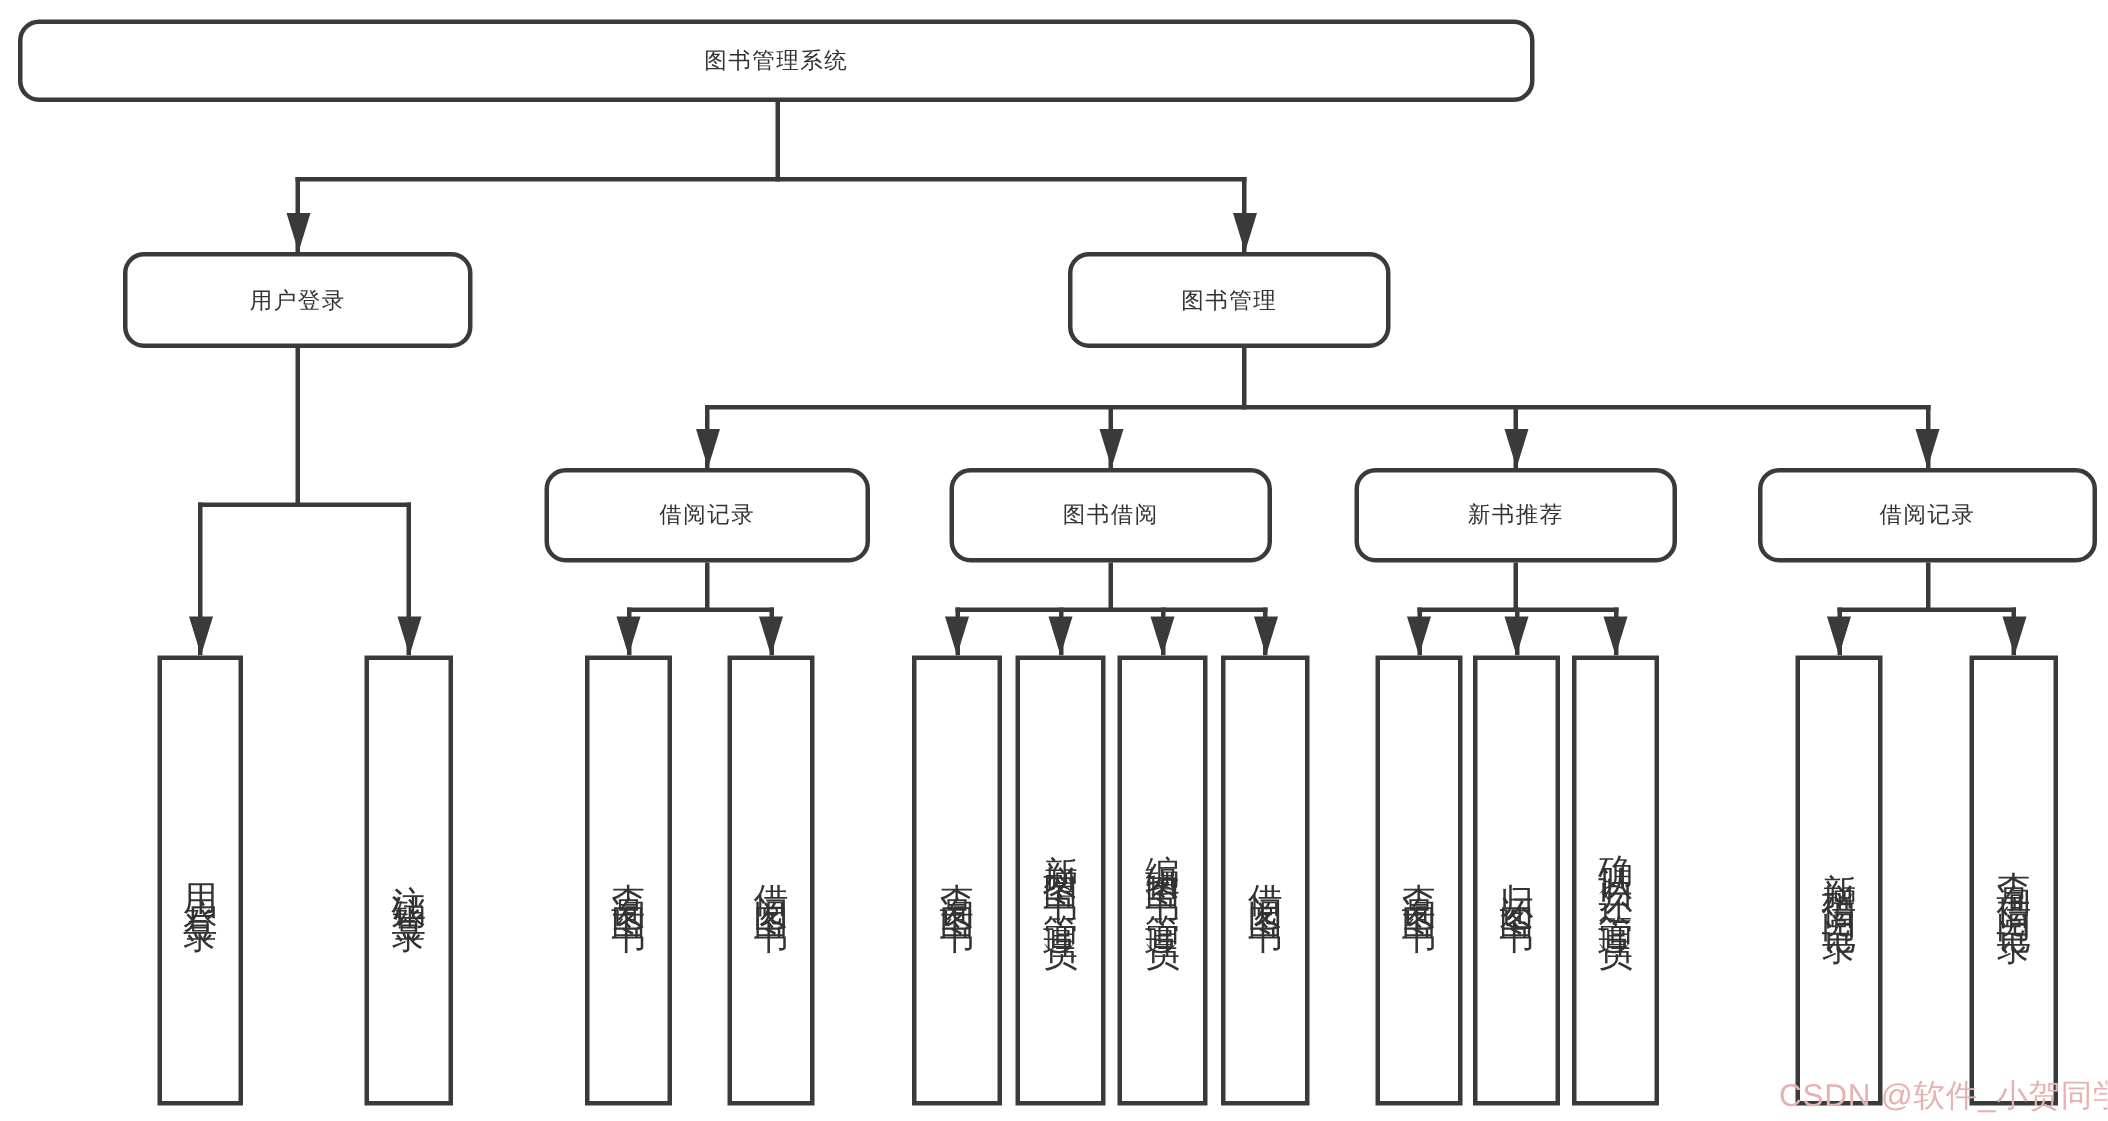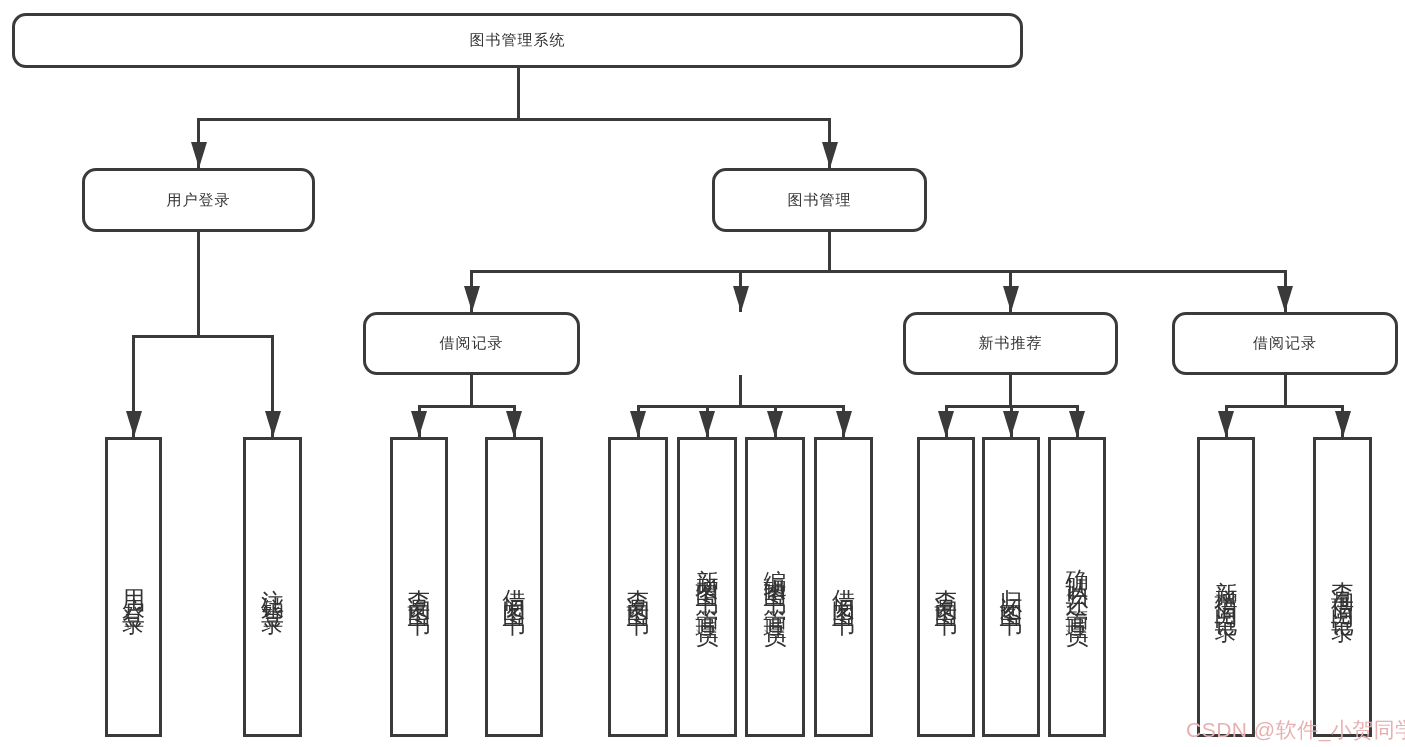--- a/index.html
+++ b/index.html
@@ -58,20 +58,23 @@
 
   <div class="box box-h" style="left:82px;top:168px;width:233px;height:64px;">
     <span>用户登录</span>
   </div>
   <div class="box box-h" style="left:712px;top:168px;width:215px;height:64px;">
     <span>图书管理</span>
   </div>
 
   <div class="box box-h" style="left:363px;top:312px;width:217px;height:63px;">
     <span>借阅记录</span>
+  </div>
+  <div class="box box-h" style="left:633px;top:312px;width:215px;height:63px;">
+    <span>图书借阅</span>
   </div>
   <div class="box box-h" style="left:903px;top:312px;width:215px;height:63px;">
     <span>新书推荐</span>
   </div>
   <div class="box box-h" style="left:1172px;top:312px;width:226px;height:63px;">
     <span>借阅记录</span>
   </div>
 
   <div class="box" style="left:105px;top:437px;width:57px;height:300px;">
     <span class="label-v">用户登录</span>

